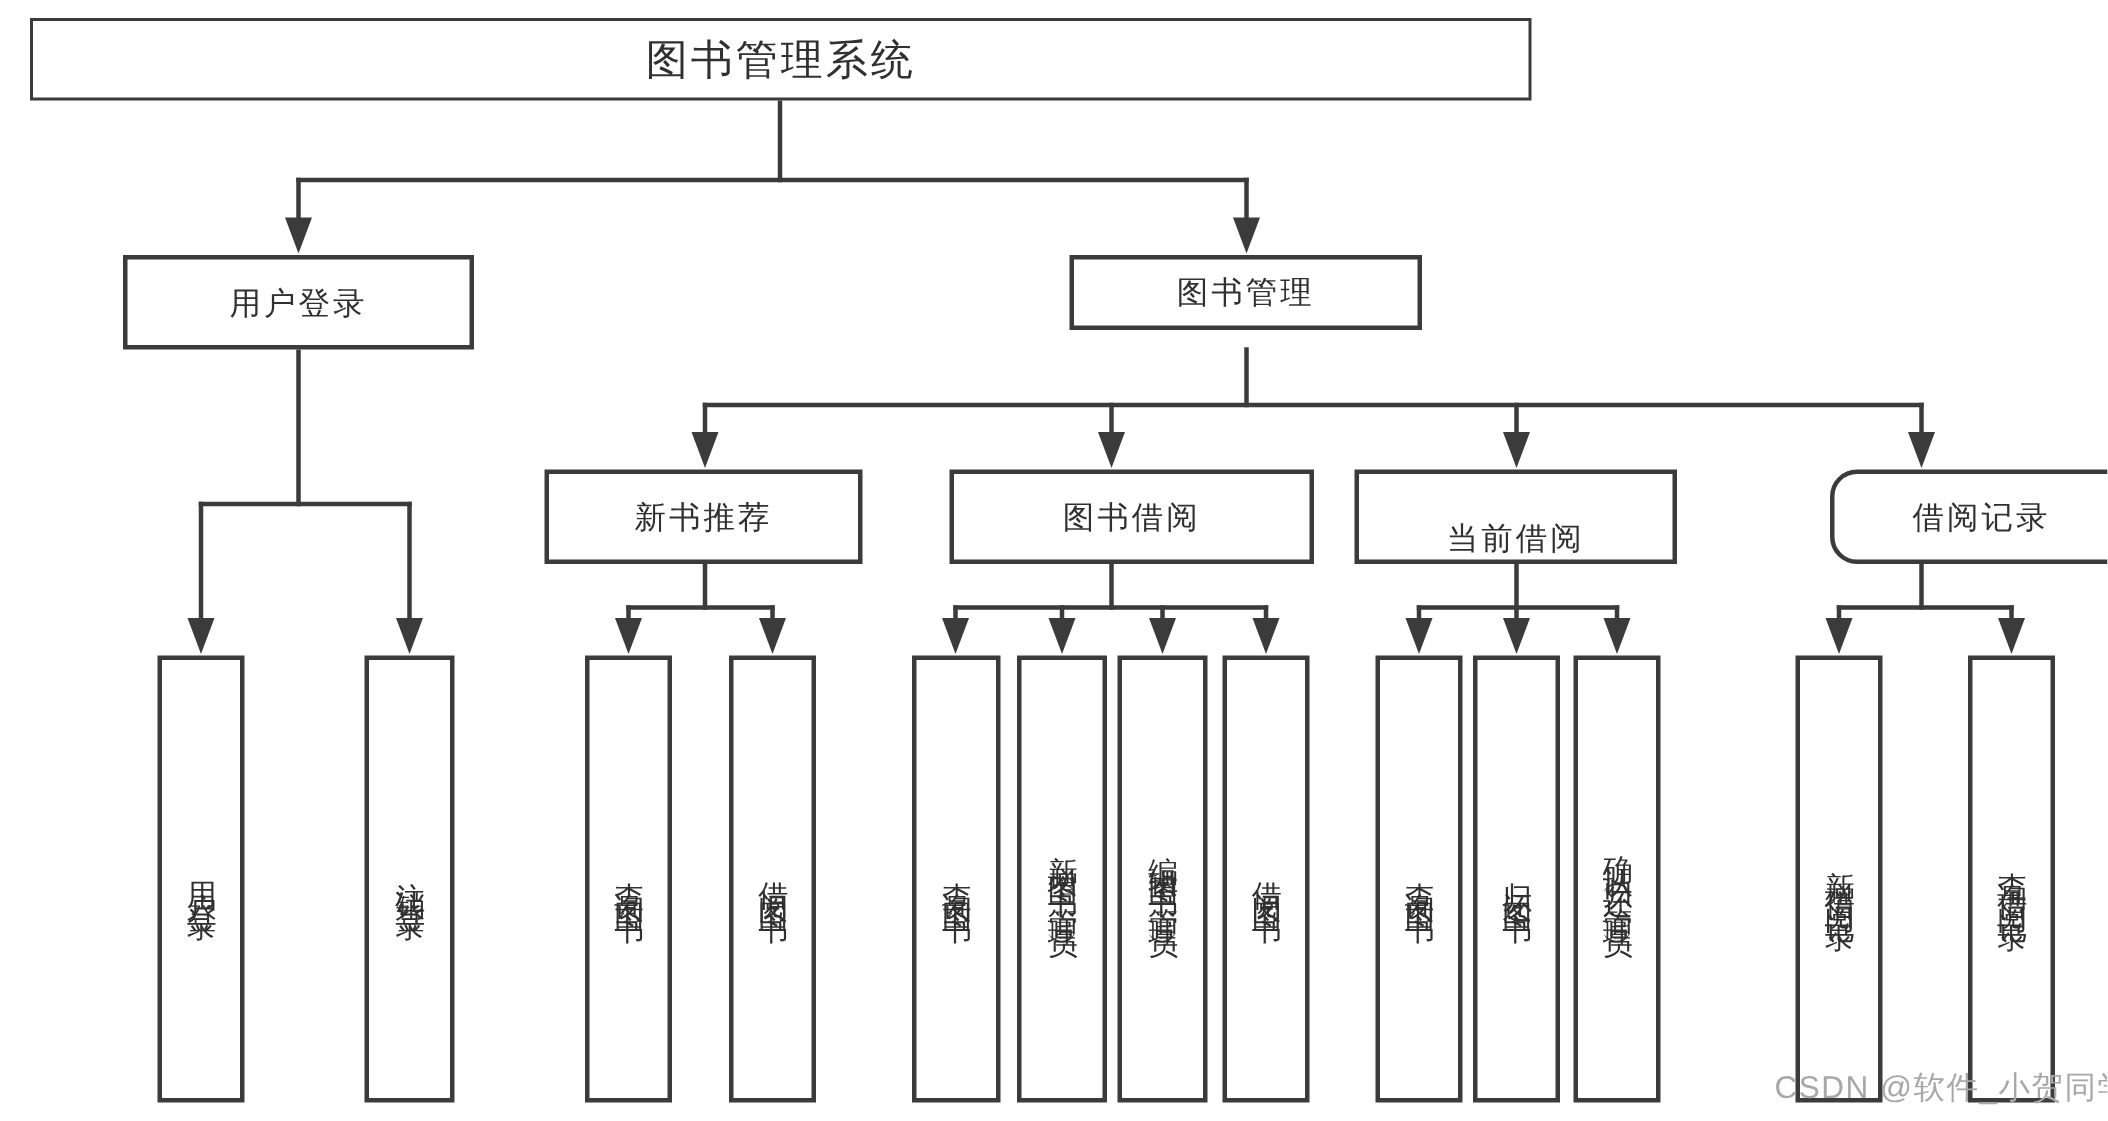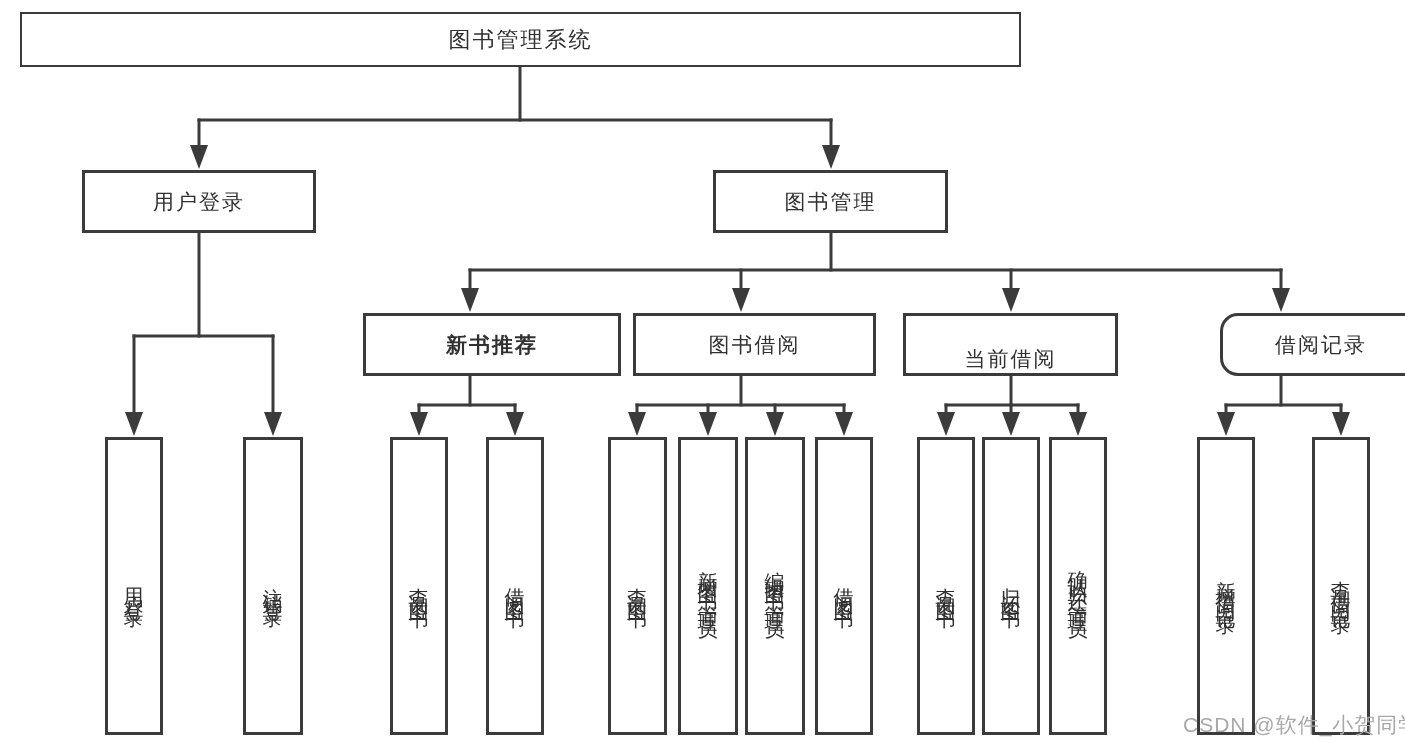--- a/index.html
+++ b/index.html
@@ -28,21 +28,21 @@
     z-index: 2;
   }
   .h-node {
     border: 3px solid #3b3b3b;
     font-size: 21px;
     letter-spacing: 2px;
     color: #303030;
   }
   .root-node {
     border-width: 2px;
-    font-size: 22px;
+    font-size: 28px;
   }
   .v-node {
     border: 3px solid #3b3b3b;
     top: 437px;
     height: 298px;
   }
   .v-node span {
     writing-mode: vertical-rl;
     text-orientation: mixed;
     font-size: 20px;
@@ -140,25 +140,25 @@
     </g>
   </svg>
 
   <div class="node h-node root-node" style="left:20px; top:12px; width:1001px; height:55px;">
     <span>图书管理系统</span>
   </div>
 
   <div class="node h-node" style="left:82px; top:170px; width:234px; height:63px;">
     <span>用户登录</span>
   </div>
-  <div class="node h-node" style="left:713px; top:170px; width:235px; height:63px;">
+  <div class="node h-node" style="left:713px; top:170px; width:235px; height:50px;">
     <span>图书管理</span>
   </div>
 
-  <div class="node h-node" style="left:363px; top:313px; width:258px; height:63px;font-weight:bold;">
+  <div class="node h-node" style="left:363px; top:313px; width:212px; height:63px;">
     <span>新书推荐</span>
   </div>
   <div class="node h-node" style="left:633px; top:313px; width:243px; height:63px;">
     <span>图书借阅</span>
   </div>
   <div class="node h-node" style="left:903px; top:313px; width:215px; height:63px;align-items:flex-end;">
     <span>当前借阅</span>
   </div>
   <div class="node h-node" style="left:1220px; top:313px; width:202px; height:63px;border-radius:18px;">
     <span>借阅记录</span>

